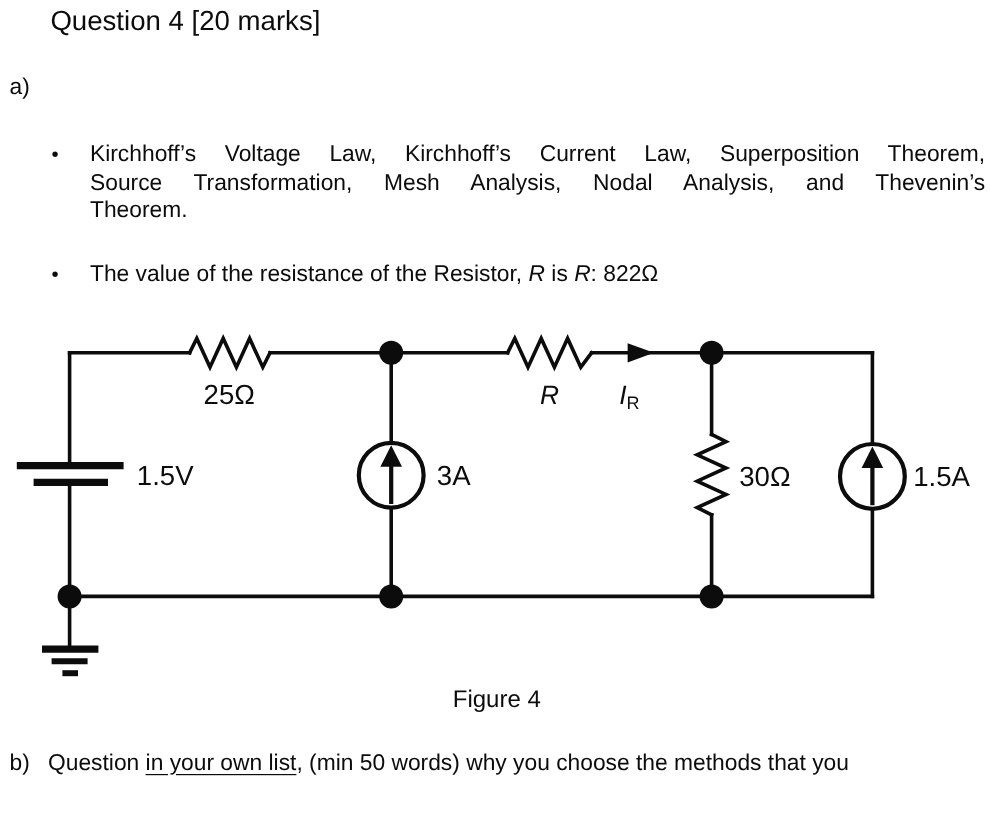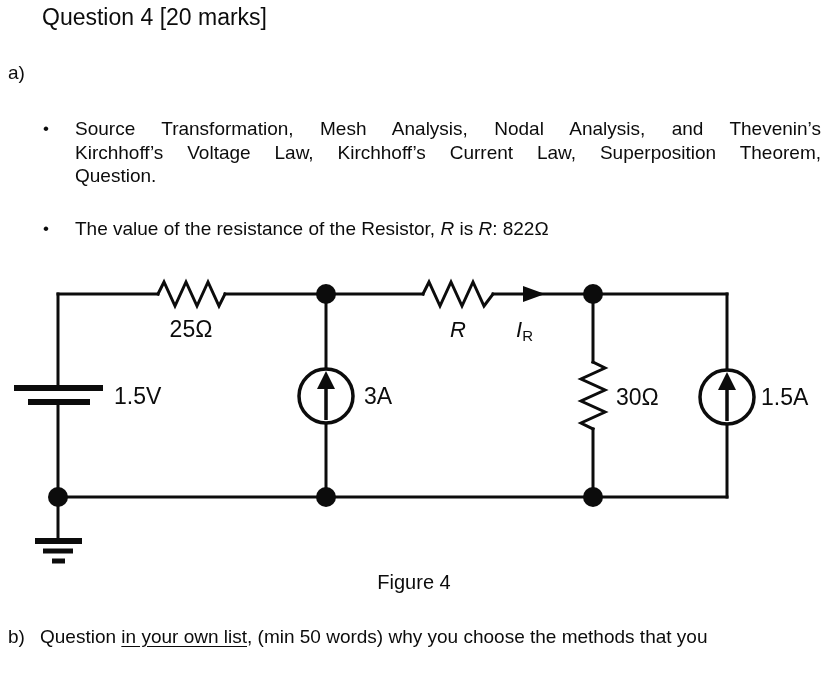--- a/index.html
+++ b/index.html
@@ -33,23 +33,23 @@
 
 <div class="abs para-a q-row">
   <span class="q-label">a)</span>
   <div class="q-text">
   </div>
 </div>
 
 <div class="abs bullet-1 q-row">
   <span class="b-marker">•</span>
   <div class="b-text">
+    <div class="jline">Kirchhoff’s Voltage Law, Kirchhoff’s Current Law, Superposition Theorem,</div>
     <div class="jline">Source Transformation, Mesh Analysis, Nodal Analysis, and Thevenin’s</div>
-    <div class="jline">Kirchhoff’s Voltage Law, Kirchhoff’s Current Law, Superposition Theorem,</div>
-    <div>Question.</div>
+    <div>Theorem.</div>
   </div>
 </div>
 
 <div class="abs bullet-2 q-row">
   <span class="b-marker">•</span>
   <div class="b-text"><span>The value of the resistance of the Resistor, </span><i>R</i><span> is </span><i>R</i><span>: 822Ω</span></div>
 </div>
 
 <svg class="abs" style="top:260px;left:0;" width="826" height="340" viewBox="0 260 826 340">
 

